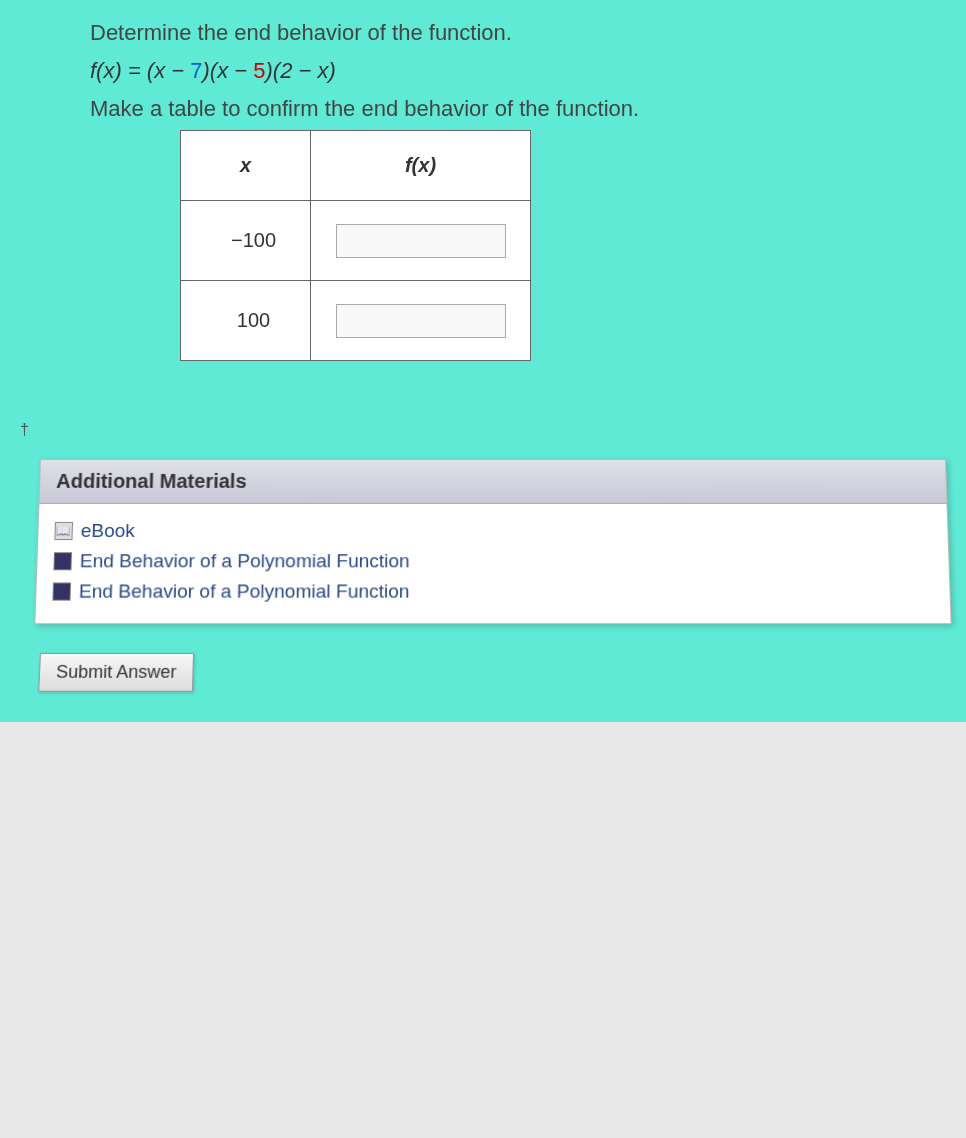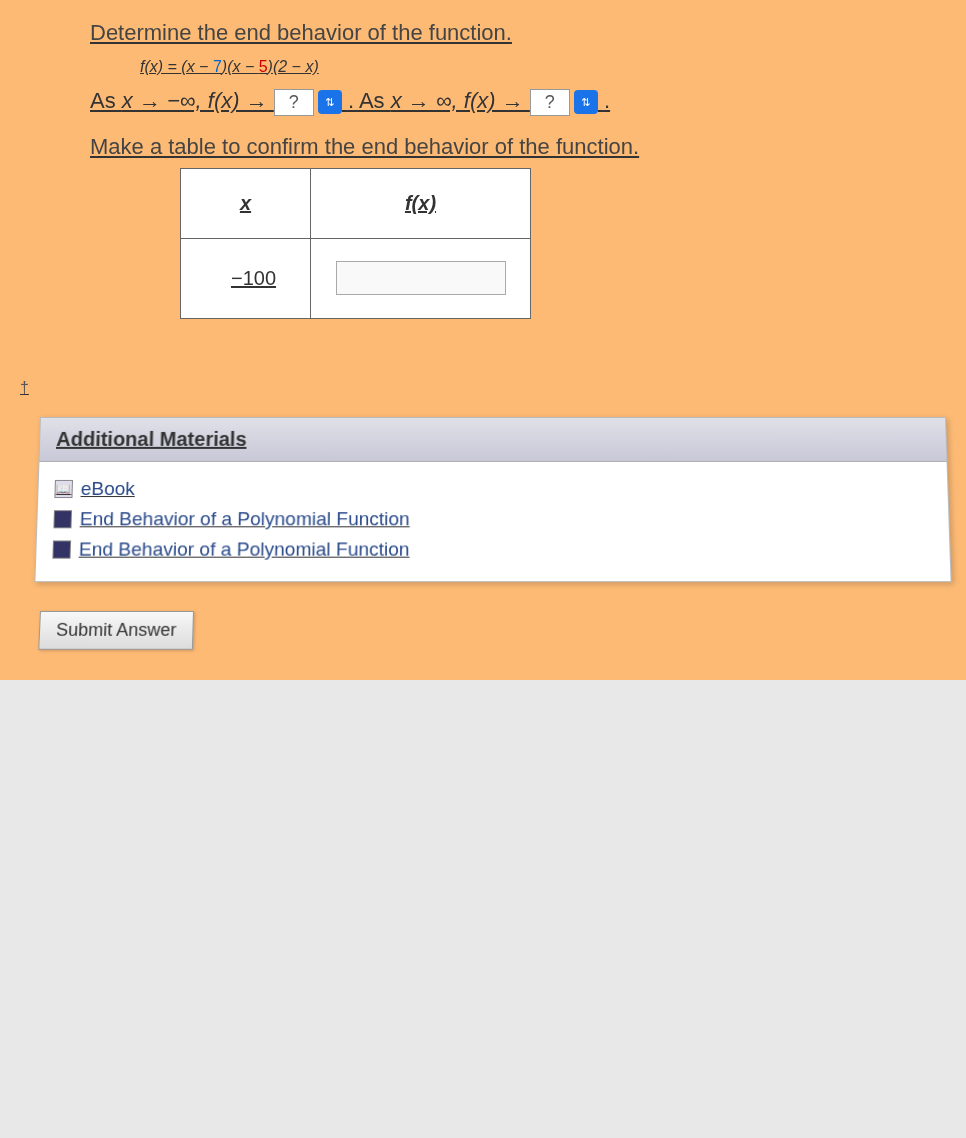--- a/index.html
+++ b/index.html
@@ -5,33 +5,31 @@
   * { box-sizing: border-box; }
   body {
     margin: 0;
     padding: 0;
     font-family: Arial, Helvetica, sans-serif;
     background: #e8e8e8;
     color: #333;
     width: 966px;
   }
   .page {
-    background: #fdba74;
+    background: #5eead4;
     padding: 20px 30px 30px 90px;
-    text-decoration: underline;
   }
   .prompt-line {
     font-size: 22px;
     color: #444;
     margin-bottom: 12px;
   }
   .formula {
-    font-size: 16px;
+    font-size: 22px;
     font-style: italic;
-    margin-left: 50px;
     margin-bottom: 12px;
     color: #333;
   }
   .formula .num7 { color: #0066cc; font-style: normal; }
   .formula .num5 { color: #cc0000; font-style: normal; }
   .behavior-line {
     font-size: 22px;
     color: #333;
     margin-bottom: 18px;
   }
@@ -170,38 +168,35 @@
 <body>
 
 <div class="page">
 
   <div class="prompt-line">Determine the end behavior of the function.</div>
 
   <div class="formula">
     <span>f(x) = </span><span>(x − </span><span class="num7">7</span><span>)</span><span>(x − </span><span class="num5">5</span><span>)</span><span>(2 − x)</span>
   </div>
 
-  <div class="behavior-line">
-    <span>As  </span><span class="it">x → −∞,   f(x) → </span>
-    <span class="dropdown">?</span><span class="drop-toggle"></span>
-    <span> .   As  </span><span class="it">x → ∞,   f(x) → </span>
-    <span class="dropdown">?</span><span class="drop-toggle"></span>
-    <span> .</span>
-  </div>
 
   <div class="make-table-line">Make a table to confirm the end behavior of the function.</div>
 
   <table class="data">
     <tbody>
         <tr>
       <th class="x">x</th>
       <th class="fx">f(x)</th>
     </tr>
     <tr>
       <td class="xval">−100</td>
+      <td class="fxval"><input class="cell-input" value="" style=""></td>
+    </tr>
+    <tr>
+      <td class="xval">100</td>
       <td class="fxval"><input class="cell-input" value="" style=""></td>
     </tr>
   </tbody>
     </table>
 
   <div class="dagger">†</div>
 
   <div class="materials-panel">
     <div class="materials-header">Additional Materials</div>
     <div class="materials-body">

